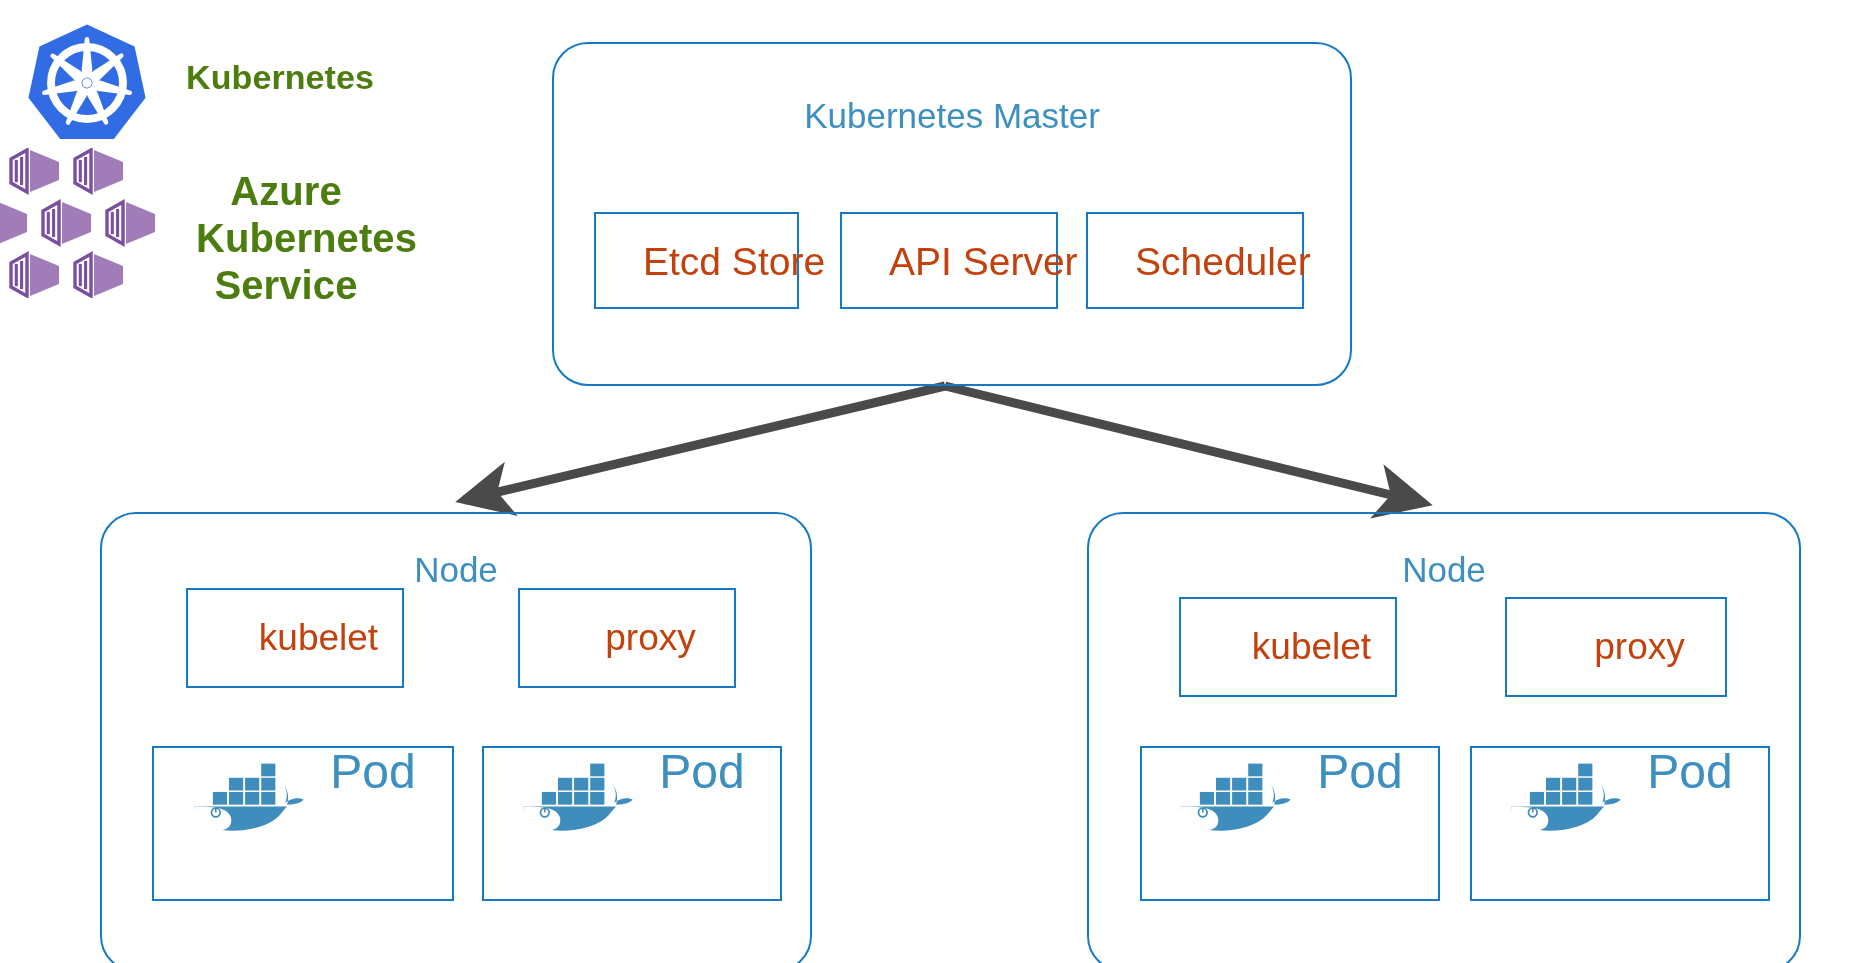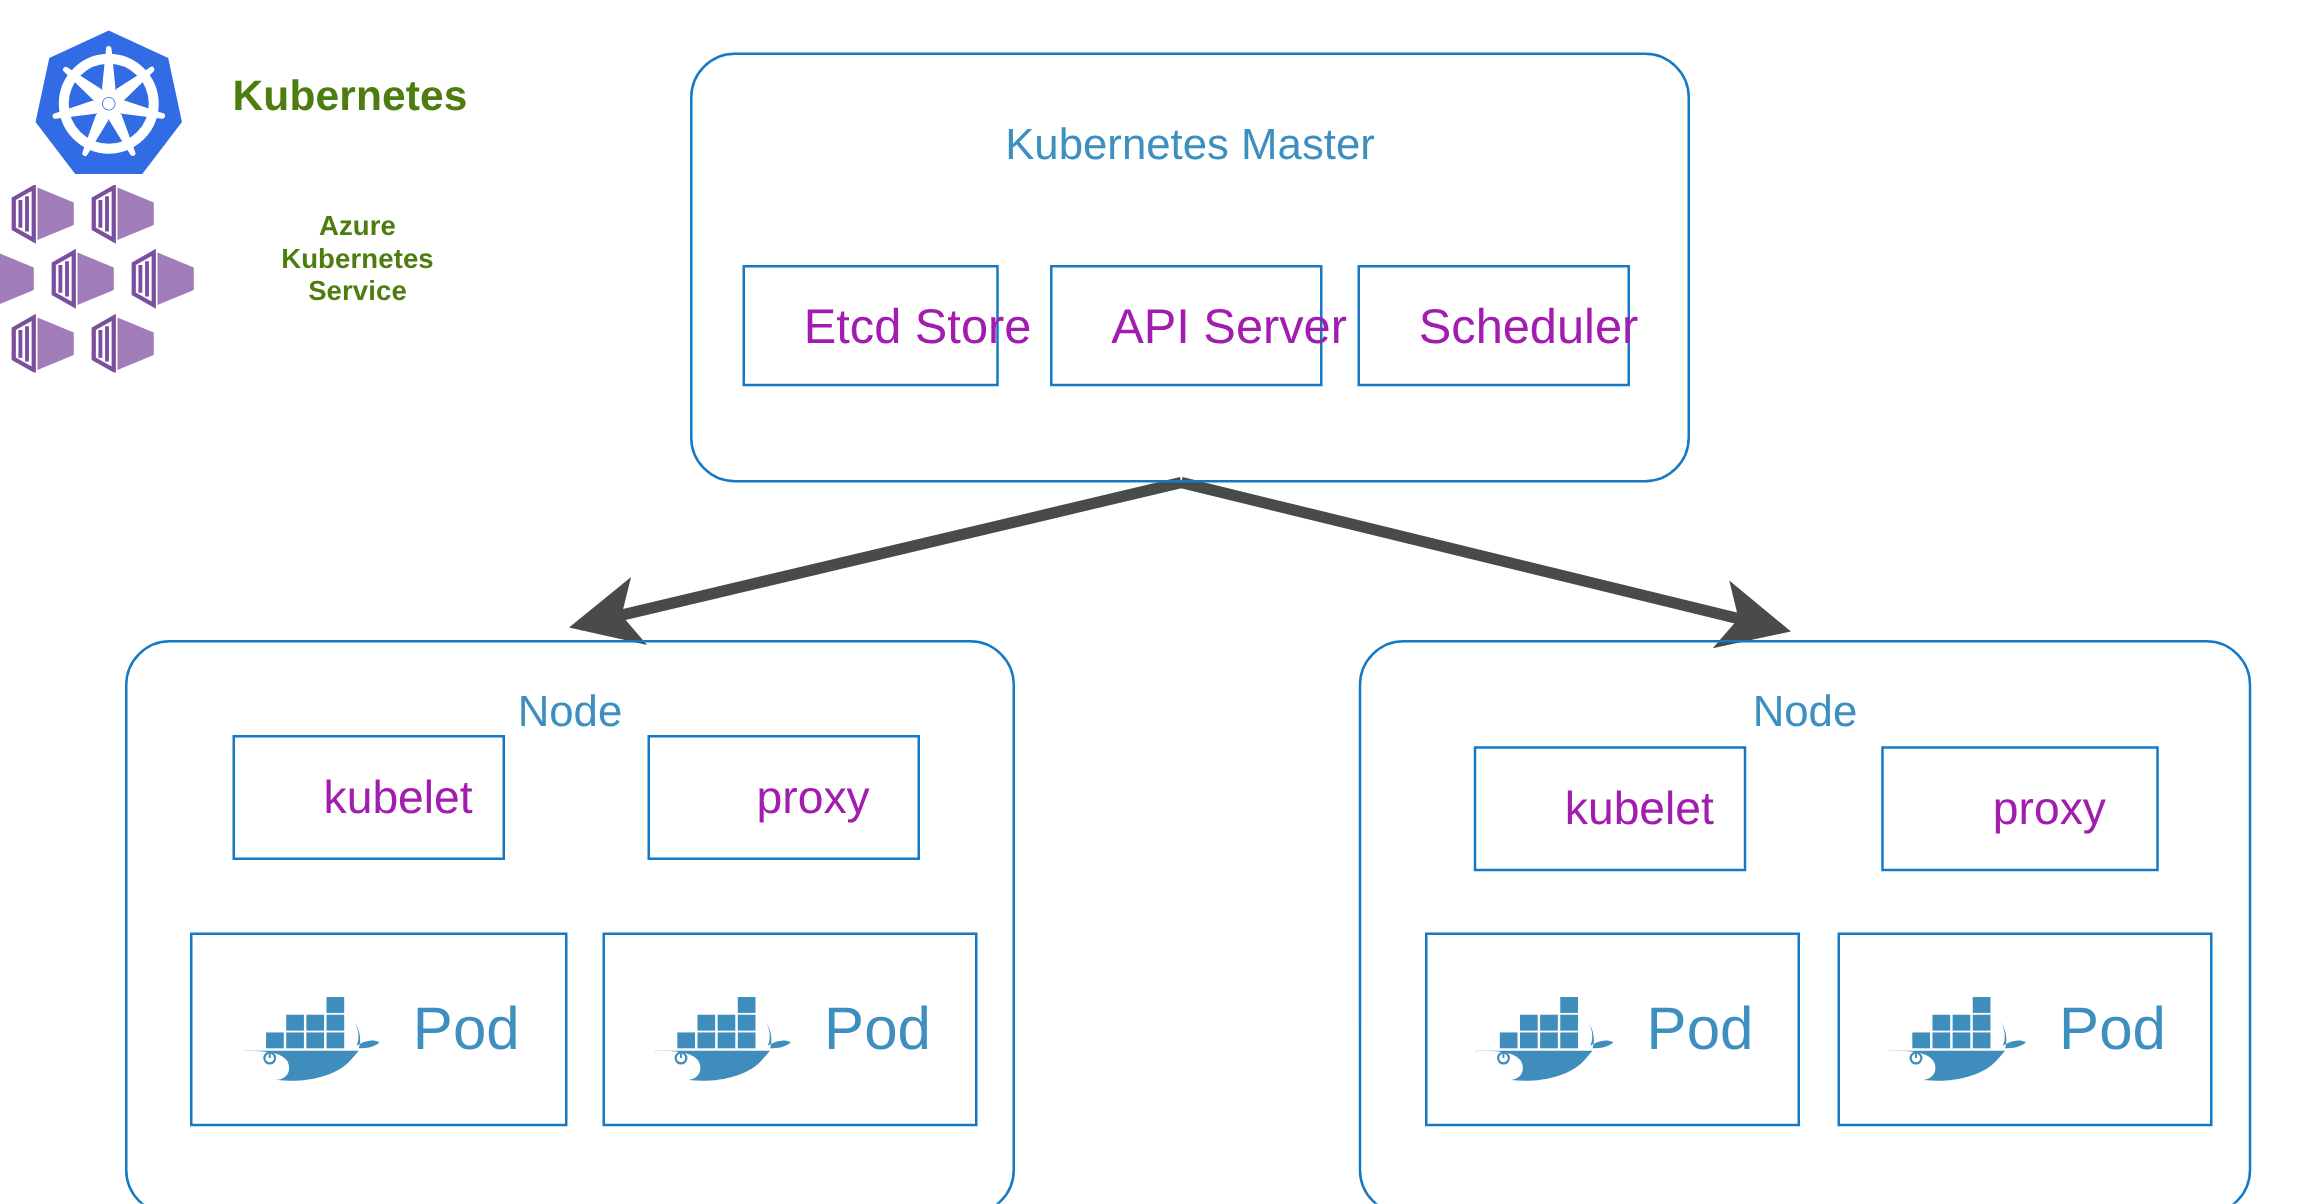--- a/index.html
+++ b/index.html
@@ -19,21 +19,21 @@
     line-height:1.18;
     white-space:pre;
     letter-spacing:0.1px;
   }
 
   
   #k8s-logo{position:absolute;left:16px;top:22px;width:142px;height:122px;}
   #aks-logo{position:absolute;left:0px;top:148px;width:182px;height:150px;}
 
   #k8s-label{left:186px;top:57px;font-size:34px;}
-  #aks-label{left:196px;top:168px;font-size:22px;width:180px;text-align:center;}
+  #aks-label{left:196px;top:168px;font-size:40px;width:180px;text-align:center;}
 
   
   .round-box{
     position:absolute;
     border:2.5px solid #1579c6;
     border-radius:36px;
     background:transparent;
     box-sizing:border-box;
   }
   .sq-box{
@@ -47,21 +47,21 @@
     width:100%;
     text-align:center;
     color:#3d8fc0;
     font-size:35px;
     white-space:pre;
   }
   .inner-text{
     position:absolute;
     left:0;right:0;
     text-align:center;
-    color:#a21caf;
+    color:#c2410c;
     font-size:39px;
     white-space:pre;
     padding-left:47px;
   }
 
   
   #master-box{left:552px;top:42px;width:800px;height:344px;}
   #master-title{top:52px;text-align:center;}
   #etcd-box{left:594px;top:212px;width:205px;height:97px;}
   #api-box{left:840px;top:212px;width:218px;height:97px;}
@@ -81,21 +81,20 @@
   #nr-kubelet{left:1179px;top:597px;width:218px;height:100px;}
   #nr-proxy{left:1505px;top:597px;width:222px;height:100px;}
 
   
   .pod-box{
     position:absolute;
     border:2.5px solid #1579c6;
     background:#ffffff;
     box-sizing:border-box;
     display:flex;
-    align-items:center;
     justify-content:center;
     gap:22px;
   }
   .pod-whale{width:118px;height:84px;flex:0 0 auto;}
   .pod-label{
     color:#3d8fc0;
     font-size:48px;
     line-height:1;
     white-space:pre;
   }

